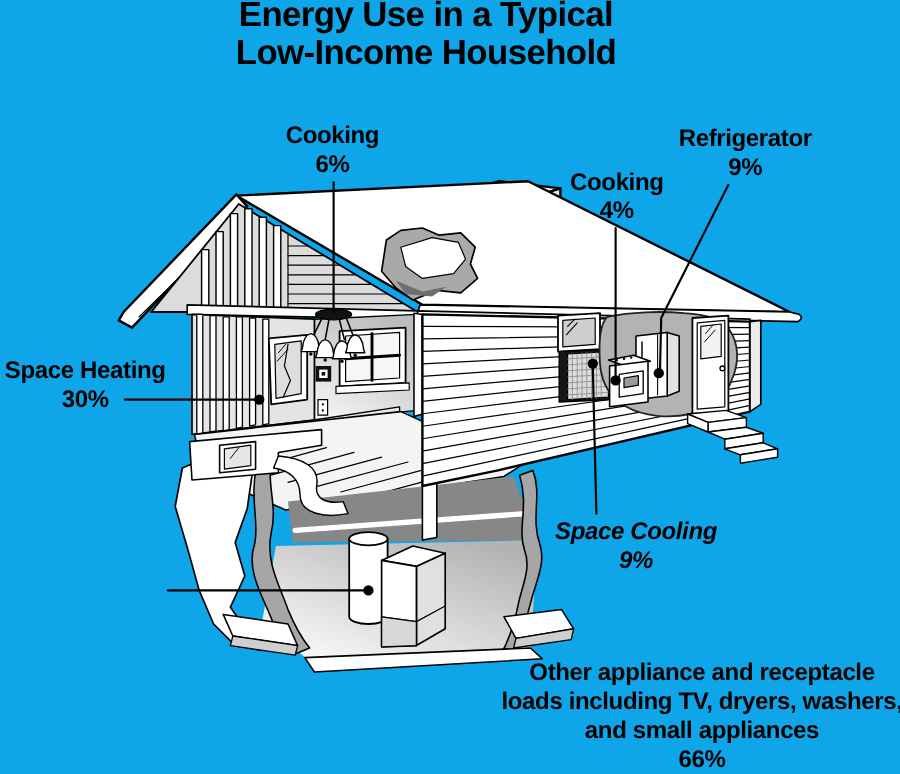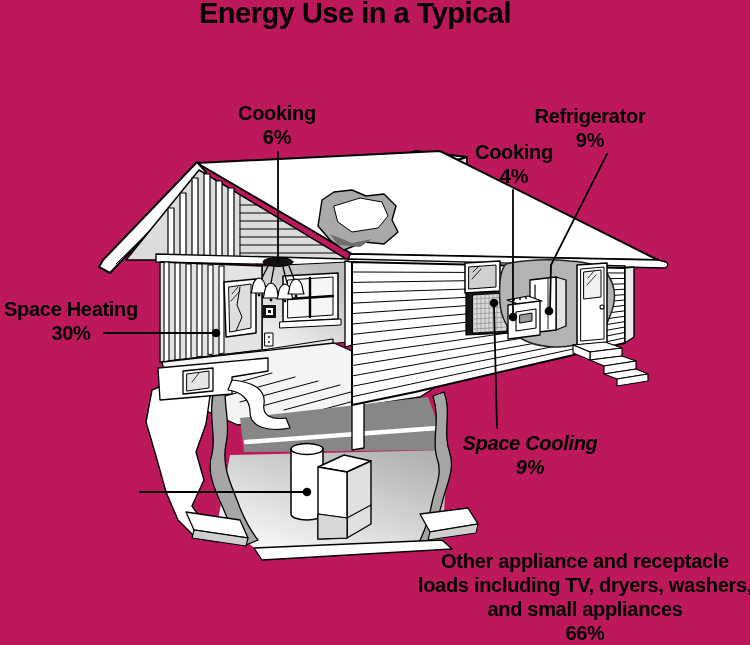--- a/index.html
+++ b/index.html
@@ -1,26 +1,26 @@
 <!DOCTYPE html>
 <html><head>
 <meta charset="utf-8">
 <style>
   html,body{margin:0;padding:0;background:#fff;}
-  .stage{position:relative;width:750px;height:645px;background:#be185d;overflow:hidden;
+  .stage{position:relative;width:750px;height:645px;background:#0ea5e9;overflow:hidden;
          font-family:"Liberation Sans",sans-serif;color:#000;}
   .art{position:absolute;left:0;top:0;width:750px;height:645px;}
   .title{position:absolute;left:55px;top:-2px;width:600px;text-align:center;
          font-size:29px;font-weight:bold;line-height:31px;letter-spacing:-0.5px;}
   .lbl{position:absolute;text-align:center;font-size:20px;font-weight:bold;
        line-height:24px;letter-spacing:-0.3px;}
   .lbl .ln{white-space:nowrap;}
   .lbl-lighting{left:197px;top:101px;width:160px;}
   .lbl-cooking{left:434px;top:140px;width:160px;}
-  .lbl-refrigerator{left:505px;top:104px;width:170px;}
+  .lbl-refrigerator{left:536px;top:104px;width:170px;}
   .lbl-space-heating{left:-4px;top:297px;width:150px;}
   .lbl-water-heating{left:31px;top:454px;width:160px;}
   .lbl-space-cooling{left:450px;top:431px;width:160px;font-style:italic;}
   .lbl-other{left:405px;top:549px;width:360px;}
 </style>
 </head>
 <body>
 
 <div class="stage">
 
@@ -231,20 +231,21 @@
       <circle cx="216" cy="333" r="4.3" fill="#000" stroke="none"></circle>
       <circle cx="307" cy="492" r="4.3" fill="#000" stroke="none"></circle>
       <circle cx="494" cy="303" r="4.3" fill="#000" stroke="none"></circle>
       <circle cx="513" cy="317" r="4.3" fill="#000" stroke="none"></circle>
       <circle cx="549" cy="311" r="4.3" fill="#000" stroke="none"></circle>
     </g>
   </svg>
 
   <div class="title">
     <div>Energy Use in a Typical</div>
+    <div>Low-Income Household</div>
   </div>
 
   <div class="lbl lbl-lighting">
     <div class="ln">Cooking</div>
     <div class="ln">6%</div>
   </div>
 
   <div class="lbl lbl-cooking">
     <div class="ln">Cooking</div>
     <div class="ln">4%</div>

